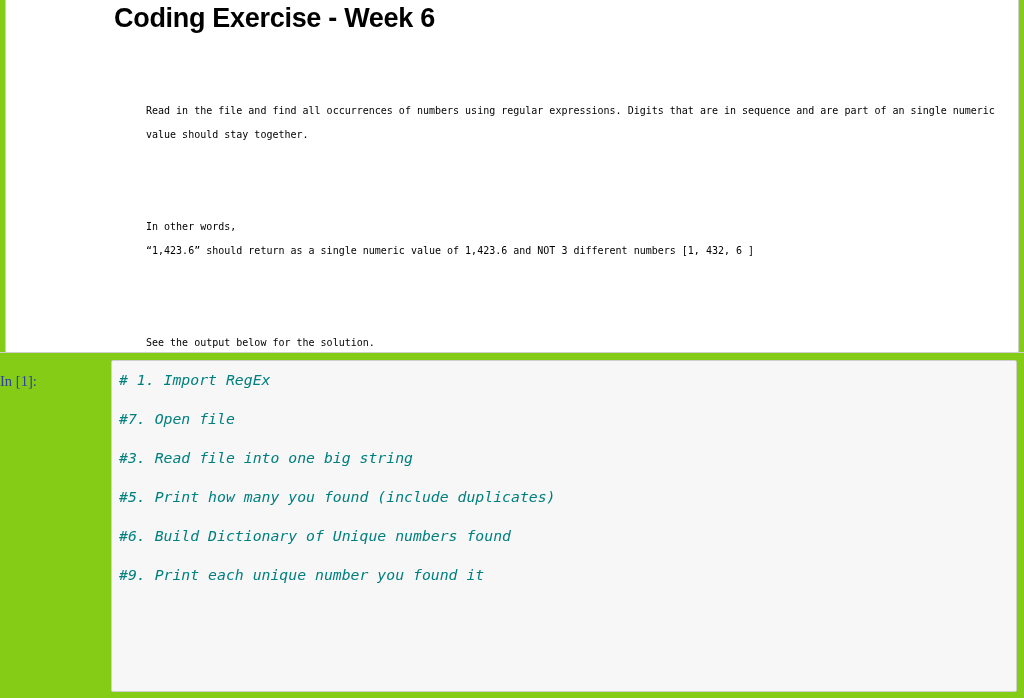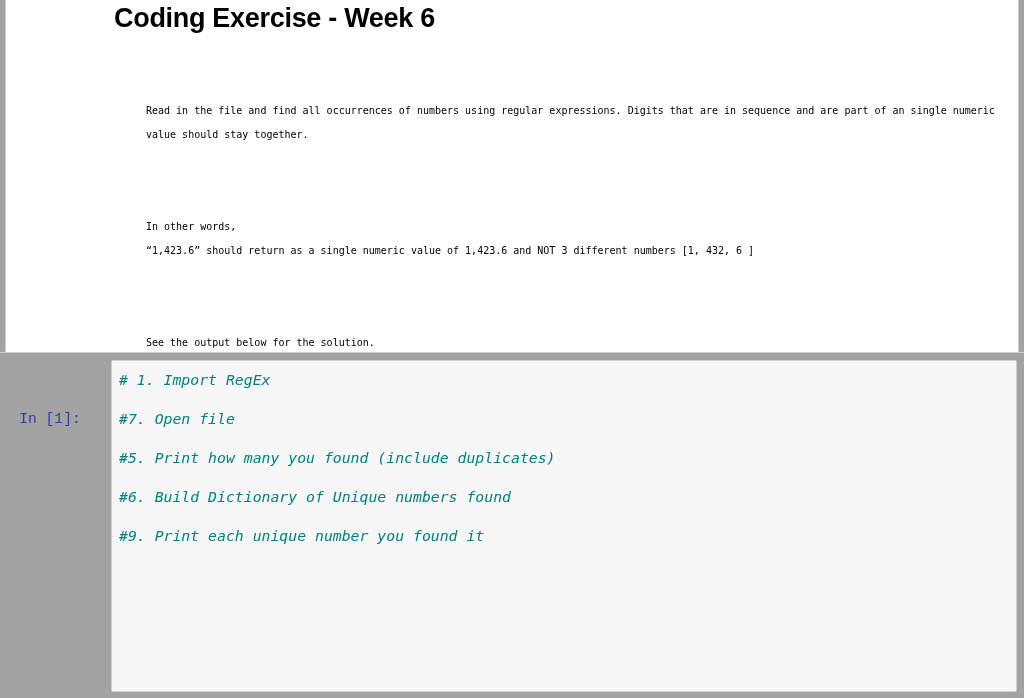--- a/index.html
+++ b/index.html
@@ -12,21 +12,21 @@
     height: 698px;
     overflow: hidden;
     font-family: "Liberation Sans", sans-serif;
     color: #000000;
   }
 
   #notebook {
     position: relative;
     width: 1024px;
     height: 698px;
-    background: #a3a3a3;
+    background: #84cc16;
   }
 
   
   .md-cell {
     position: absolute;
     left: 5px;
     top: -14px;
     width: 1014px;
     height: 367px;
     box-sizing: border-box;
@@ -88,27 +88,26 @@
     top: 360px;
     width: 1024px;
     height: 338px;
   }
 
   .prompt {
     position: absolute;
     left: 0;
     top: 11px;
     width: 100px;
-    text-align: center;
-    font-family: Liberation Mono, monospace;
+    text-align: left;
+    font-family: Liberation Serif, serif;
     font-size: 14.6px;
     line-height: 20px;
     color: #303f9f;
     white-space: pre;
-    margin-top: 38px;
   }
 
   .input-area {
     position: absolute;
     left: 111px;
     top: 0px;
     width: 906px;
     height: 332px;
     box-sizing: border-box;
     background: #f7f7f7;
@@ -150,19 +149,20 @@
   </div>
 
   <div class="cell-divider"></div>
 
   <div class="code-cell">
     <div class="prompt">In [1]:</div>
 
     <div class="input-area">
       <div class="code-line"># 1. Import RegEx</div>
       <div class="code-line">#7. Open file</div>
+      <div class="code-line">#3. Read file into one big string</div>
       <div class="code-line">#5. Print how many you found (include duplicates)</div>
       <div class="code-line">#6. Build Dictionary of Unique numbers found</div>
       <div class="code-line">#9. Print each unique number you found it</div>
     </div>
   </div>
 
 </div>
 
 </body></html>

